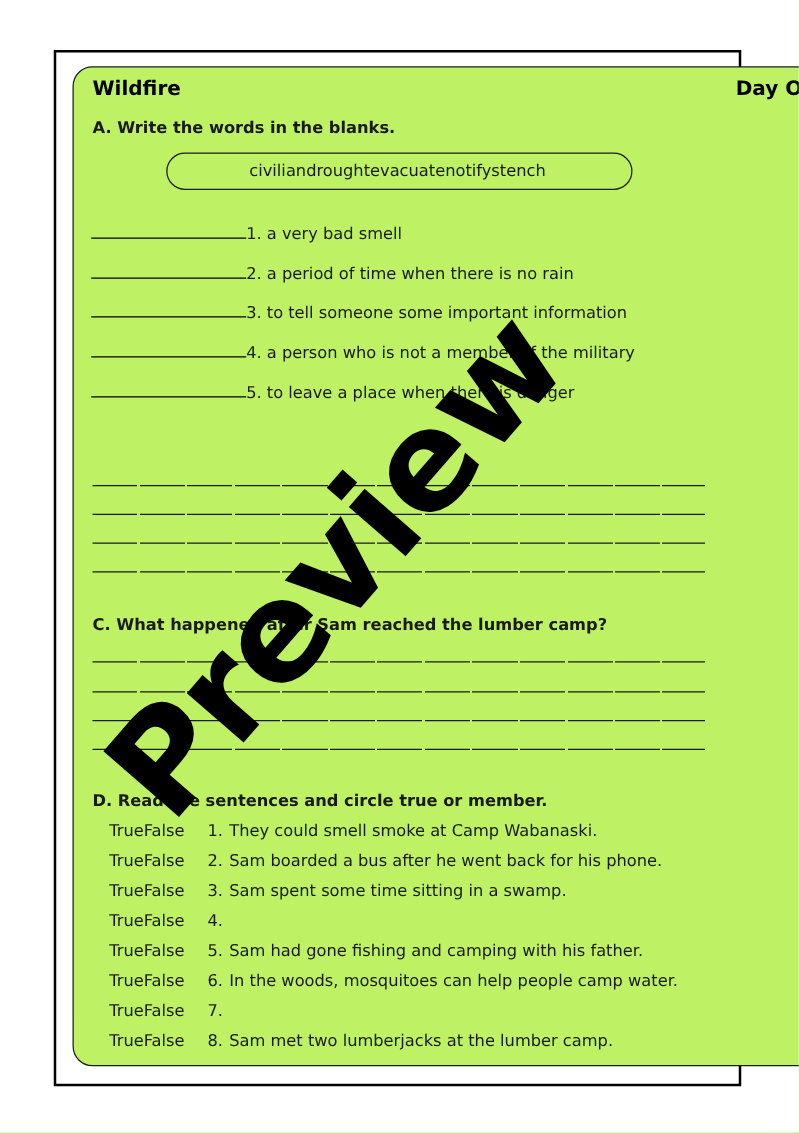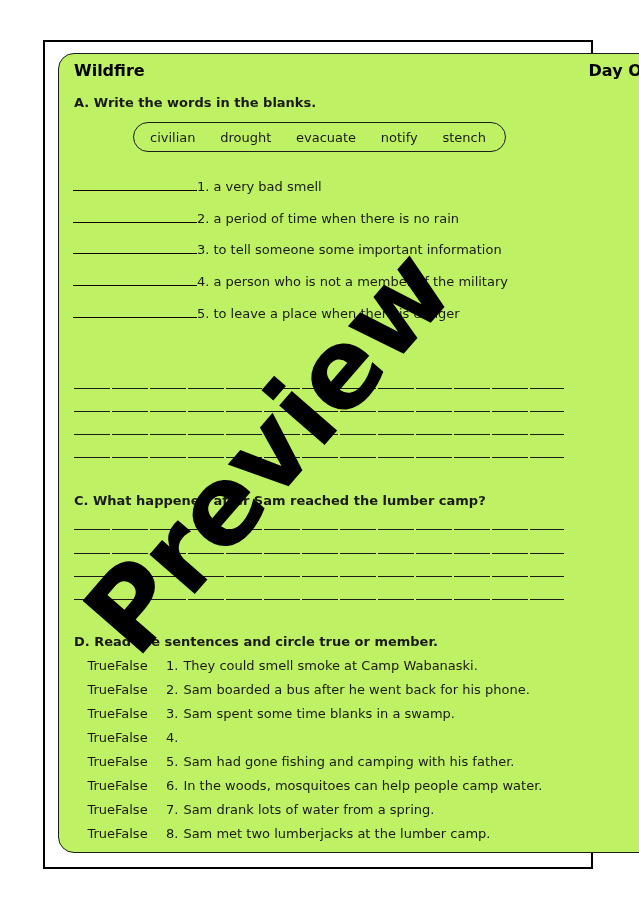--- a/index.html
+++ b/index.html
@@ -15,21 +15,21 @@
   .worksheet{
     position:absolute;left:58px;top:53px;width:624px;height:800px;
     box-sizing:border-box;border:1.5px solid #1c1c1c;border-radius:16px;background:#bef264;
   }
   .ws-title{position:absolute;left:15px;top:7px;font-size:16px;font-weight:bold;color:#000;}
   .ws-day{position:absolute;right:17px;top:7px;font-size:16px;font-weight:bold;color:#000;text-align:center;}
   .heading{position:absolute;left:15px;font-size:13px;color:#1a1a1a;white-space:nowrap;font-weight:bold;}
   .word-bank{
     position:absolute;left:74px;top:68px;width:373px;height:30px;
     box-sizing:border-box;border:1.3px solid #1c1c1c;border-radius:15px;
-    display:flex;align-items:center;justify-content:space-between;
+    display:flex;align-items:center;justify-content:center;
     padding:0 19px 0 16px;font-size:13px;
   }
   .a-row{position:absolute;left:14px;display:flex;align-items:baseline;font-size:13px;white-space:nowrap;}
   .a-blank{
     display:inline-block;width:124px;height:14px;margin-bottom:-2px;
     border-bottom:1px solid #000;
   }
   .a-num{margin-right:4px;}
   .answer-line{
     position:absolute;left:15px;width:490px;height:2px;
@@ -117,21 +117,21 @@
     <div class="d-row" style="top:628px">
       <span class="d-true">True</span>
         <span class="d-false">False</span>
         <span class="d-num">2.</span>
         <span>Sam boarded a bus after he went back for his phone.</span>
     </div>
     <div class="d-row" style="top:652px">
       <span class="d-true">True</span>
         <span class="d-false">False</span>
         <span class="d-num">3.</span>
-        <span>Sam spent some time blanks in a swamp.</span>
+        <span>Sam spent some time sitting in a swamp.</span>
     </div>
     <div class="d-row" style="top:676px">
       <span class="d-true">True</span>
         <span class="d-false">False</span>
         <span class="d-num">4.</span>
     </div>
     <div class="d-row" style="top:700px">
       <span class="d-true">True</span>
         <span class="d-false">False</span>
         <span class="d-num">5.</span>
@@ -140,21 +140,20 @@
     <div class="d-row" style="top:724px">
       <span class="d-true">True</span>
         <span class="d-false">False</span>
         <span class="d-num">6.</span>
         <span>In the woods, mosquitoes can help people camp water.</span>
     </div>
     <div class="d-row" style="top:748px">
       <span class="d-true">True</span>
         <span class="d-false">False</span>
         <span class="d-num">7.</span>
-        <span>Sam drank lots of water from a spring.</span>
     </div>
     <div class="d-row" style="top:772px">
       <span class="d-true">True</span>
         <span class="d-false">False</span>
         <span class="d-num">8.</span>
         <span>Sam met two lumberjacks at the lumber camp.</span>
     </div>
 
   </div>
 

